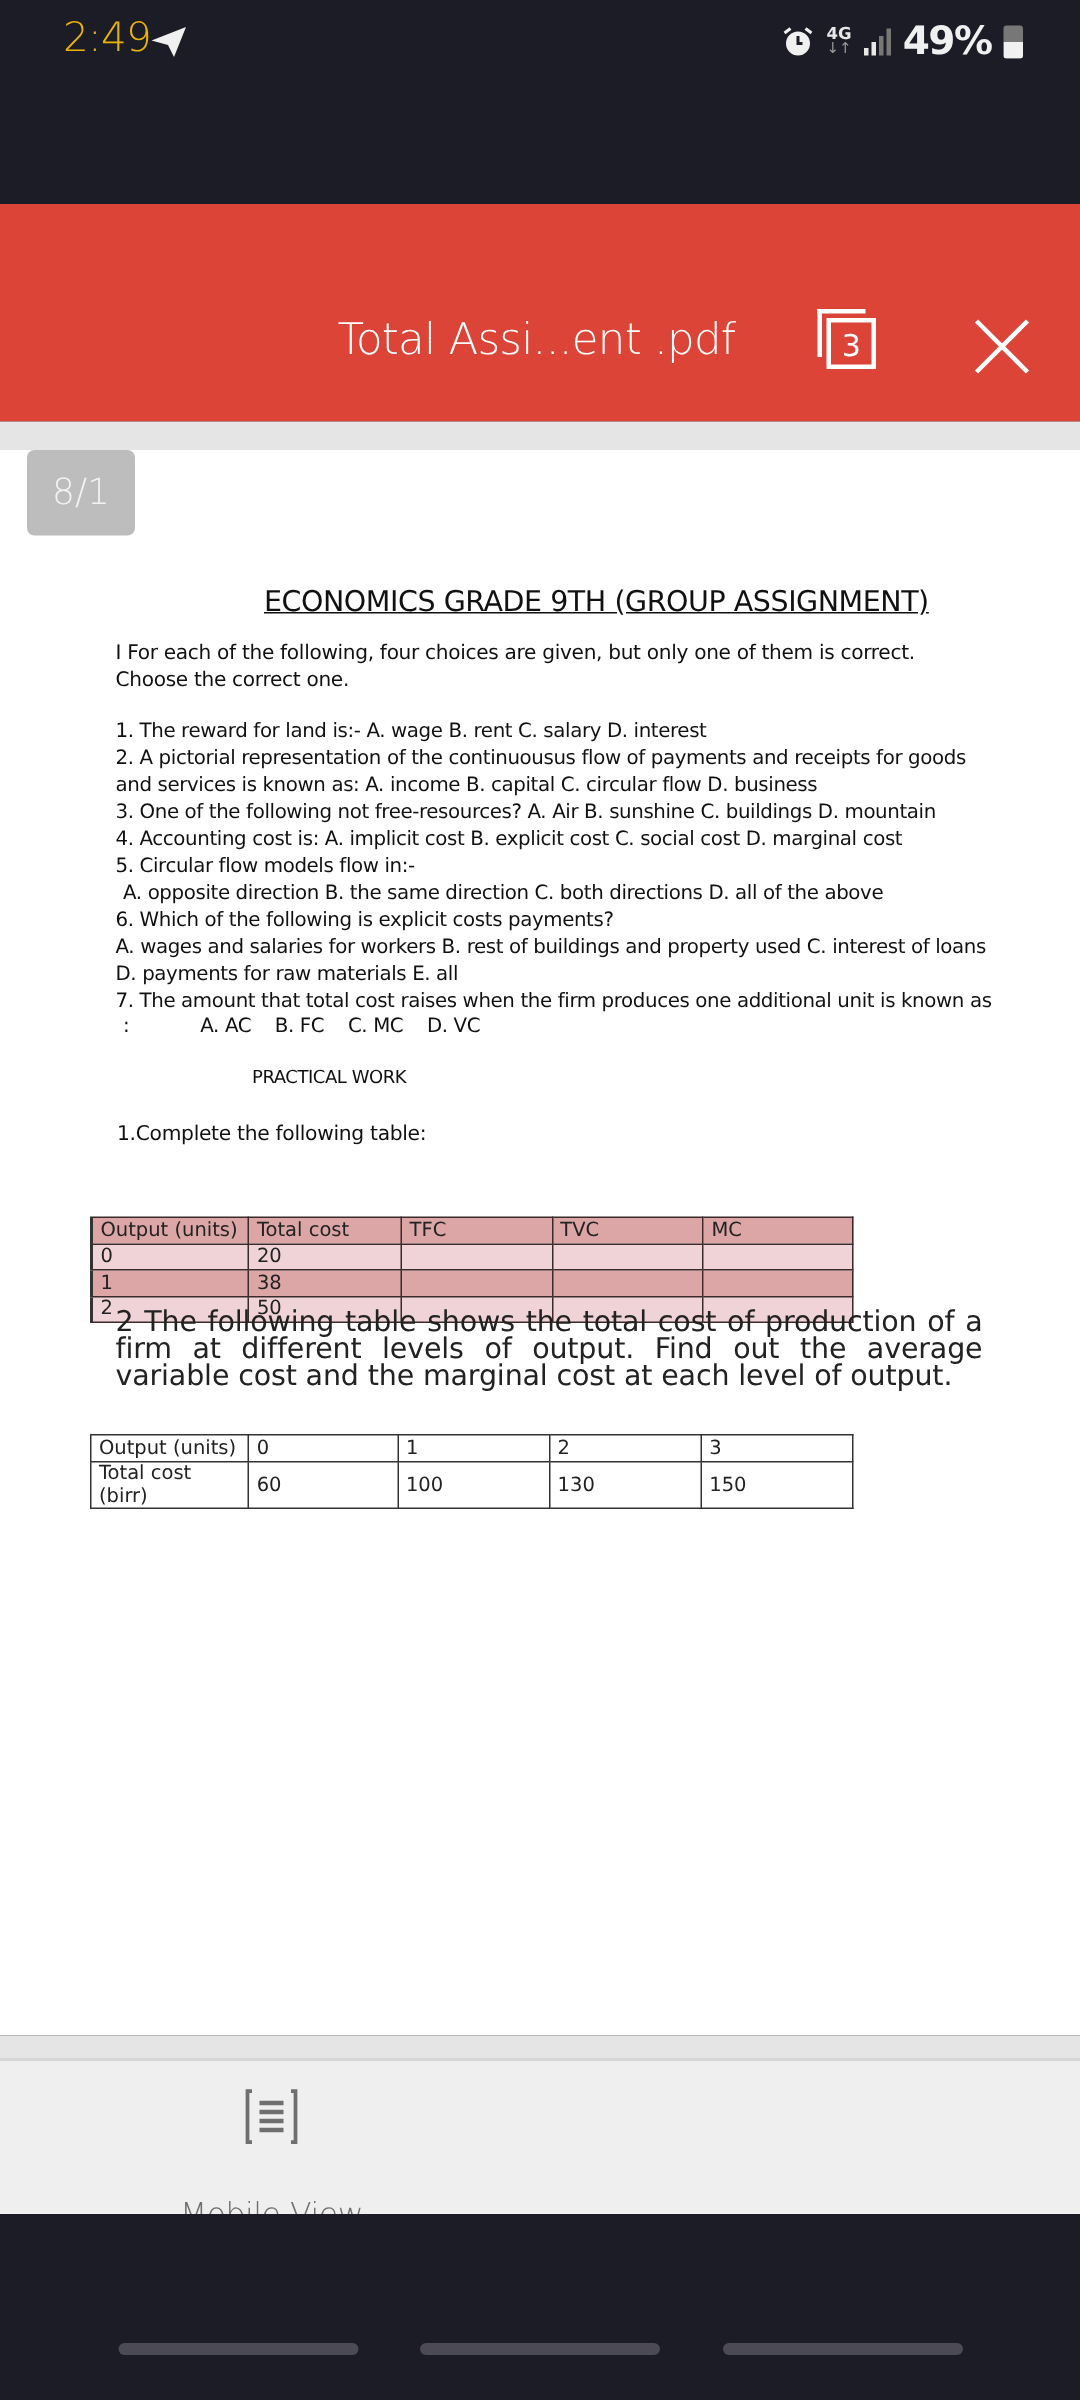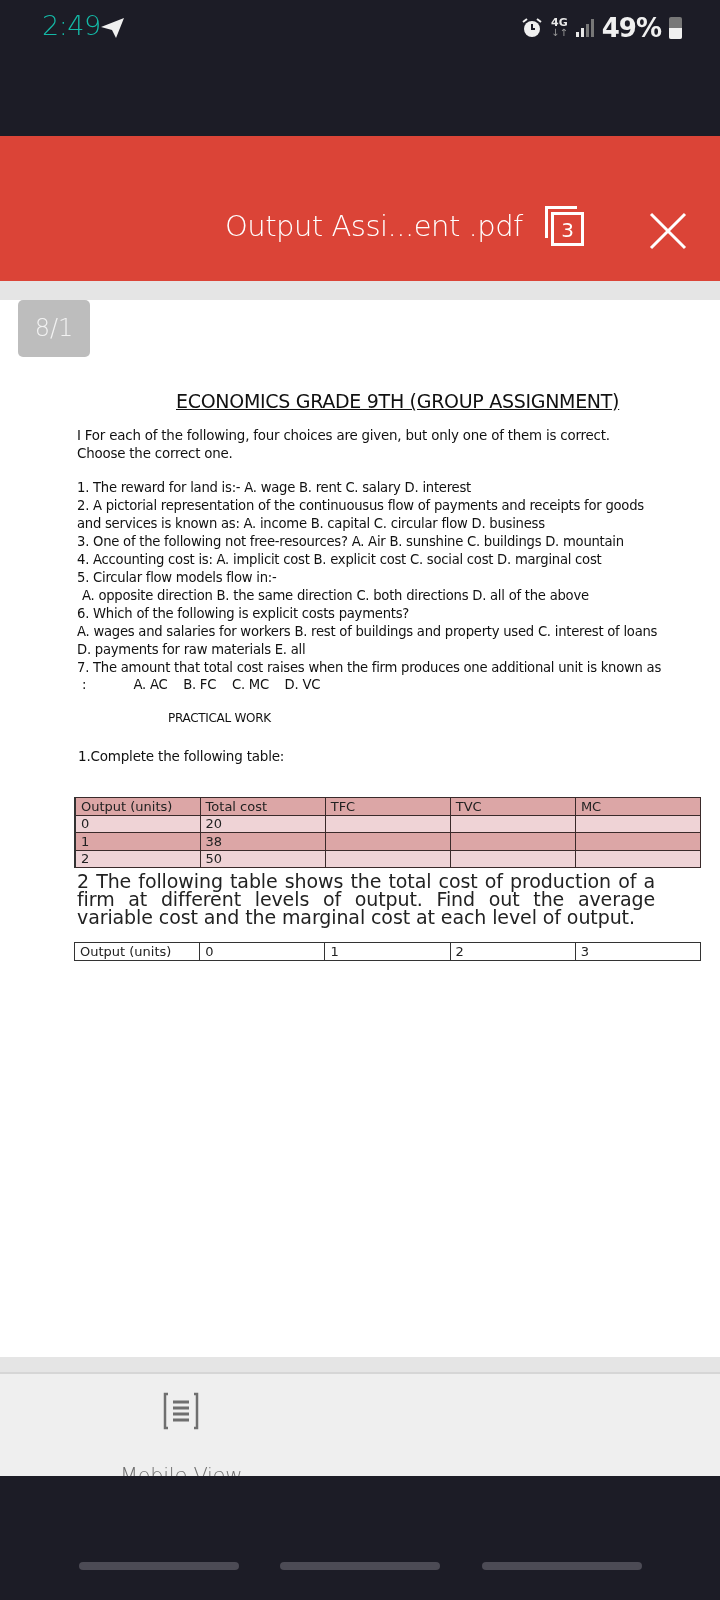--- a/index.html
+++ b/index.html
@@ -1,21 +1,21 @@
 <!DOCTYPE html>
 <html><head>
 <meta charset="utf-8">
 <style>
   * { box-sizing: border-box; margin: 0; padding: 0; }
   html, body { width: 720px; height: 1600px; overflow: hidden; background: #1c1c26; }
   body { position: relative; font-family: "Liberation Sans", sans-serif; }
 
   
   .statusbar { position: absolute; left: 0; top: 0; width: 720px; height: 136px; background: #1c1c26; }
-  .sb-time { position: absolute; left: 42px; top: 10px; color: #14b8a6; font-size: 27px; font-family: "DejaVu Sans", sans-serif; font-weight: 300; letter-spacing: -0.5px; }
+  .sb-time { position: absolute; left: 42px; top: 10px; color: #eab308; font-size: 27px; font-family: "DejaVu Sans", sans-serif; font-weight: 300; letter-spacing: -0.5px; }
   .sb-send { position: absolute; left: 100px; top: 16px; width: 26px; height: 24px; }
   .sb-right { position: absolute; right: 38px; top: 10px; height: 36px; display: flex; align-items: center; gap: 8px; color: #f0f0f0; }
   .sb-alarm { width: 22px; height: 22px; }
   .sb-4g { font-size: 11px; font-weight: bold; line-height: 10px; text-align: left; color: #e8e8e8; font-family: "DejaVu Sans", sans-serif; }
   .sb-4g small { display:block; font-size: 10px; color: #999; font-weight: normal; }
   .sb-signal { display: flex; align-items: flex-end; gap: 2px; height: 18px; }
   .sb-signal span { width: 3px; background: #e8e8e8; }
   .sb-signal span.dim { background: #777; }
   .sb-batt-pct { font-size: 26px; font-family: "DejaVu Sans", sans-serif; font-weight: 700; letter-spacing: -1px; text-align: right; }
   .sb-batt { width: 13px; height: 22px; border-radius: 2px; background: #777; position: relative; overflow: hidden; }
@@ -37,21 +37,21 @@
 
   .pdf { position: absolute; left: 0; top: 0; width: 720px; color: #111; font-family: "DejaVu Sans", sans-serif; font-size: 13.2px; }
   .t { position: absolute; white-space: nowrap; }
   .doc-title { left: 176px; top: 90px; font-size: 19px; letter-spacing: -0.3px; text-decoration: underline; }
   .instr { left: 77px; top: 127px; font-size: 13.4px; line-height: 18px; white-space: normal; width: 580px; letter-spacing: -0.2px; }
   .q { left: 77px; font-size: 13.2px; letter-spacing: -0.25px; }
   .practical { left: 168px; top: 411px; font-size: 12px; letter-spacing: -0.3px; }
   .complete { left: 78px; top: 448px; font-size: 13.5px; letter-spacing: -0.2px; }
   .q2 { left: 77px; top: 572px; width: 578px; white-space: normal; line-height: 18px; text-align: justify; font-size: 19px; color: #222; letter-spacing: -0.1px; }
 
-  table.t1, table.t2 { position: absolute; left: 74px; border-collapse: collapse; width: 627px; font-size: 13px; font-family: "DejaVu Sans", sans-serif; }
+  table.t1, table.t2 { position: absolute; left: 60px; border-collapse: collapse; width: 509px; font-size: 13px; font-family: "DejaVu Sans", sans-serif; margin-top: 14px; }
   table.t1 { top: 497px; }
   table.t1 td { border: 1px solid #3a2a2a; height: 17.5px; padding: 0 5px; line-height: 15px; color: #222; }
   table.t1 tr.dark td { background: #dca6a6; }
   table.t1 tr.light td { background: #efd3d6; }
   table.t1 td:first-child { border-left: 2px solid #333; }
   table.t2 { top: 642px; }
   table.t2 td { border: 1px solid #333; height: 18px; padding: 0 5px; line-height: 15px; color: #222; background: #fff; }
   .c1 { width: 117px; } .c2 { width: 117px; } .c3 { width: 117px; } .c4 { width: 117px; } .c5 { width: 117px; }
 
   .lower-strip { position: absolute; left: 0; top: 1357px; width: 720px; height: 17px; background: #e5e5e5; border-bottom: 2px solid #d6d6d6; }
@@ -87,21 +87,21 @@
         <span style="height:9px"></span>
         <span style="height:13px" class="dim"></span>
         <span style="height:18px" class="dim"></span>
     </div>
     <div class="sb-batt-pct">49%</div>
     <div class="sb-batt"></div>
   </div>
 </div>
 
 <div class="appbar">
-  <div class="app-title">Output Assi...ent .pdf</div>
+  <div class="app-title">Total Assi...ent .pdf</div>
   <div class="tabs-btn">
     <div class="tabs-back"></div>
     <div class="tabs-front">3</div>
   </div>
   <svg class="close-btn" viewBox="0 0 40 40">
     <path d="M3 3 L37 37 M37 3 L3 37" stroke="#ffffff" stroke-width="3"></path>
   </svg>
 </div>
 
 <div class="gray-strip"></div>
@@ -164,20 +164,27 @@
 
     <table class="t2">
       <tbody>
           <tr>
         <td class="c1">Output (units)</td>
         <td class="c2">0</td>
         <td class="c3">1</td>
         <td class="c4">2</td>
         <td class="c5">3</td>
       </tr>
+      <tr>
+        <td>Total cost (birr)</td>
+        <td>60</td>
+        <td>100</td>
+        <td>130</td>
+        <td>150</td>
+      </tr>
     </tbody>
       </table>
   </div>
 
   <div class="page-indicator">8/1</div>
 </div>
 
 <div class="lower-strip"></div>
 
 <div class="bottombar">

